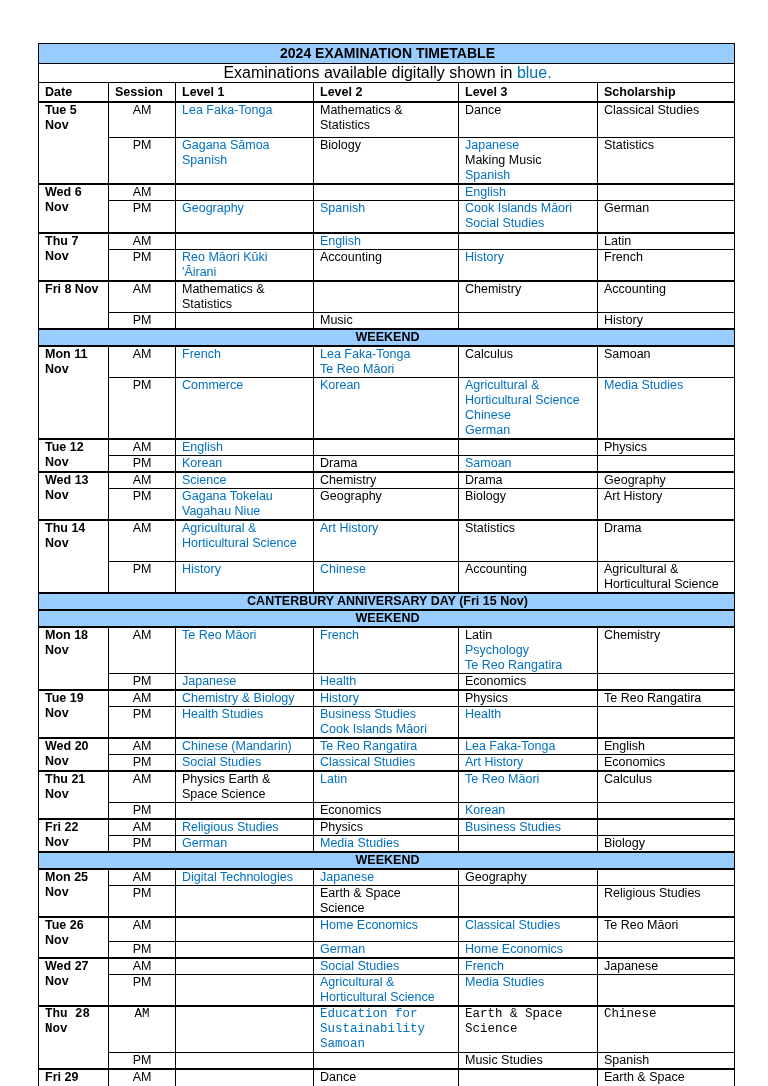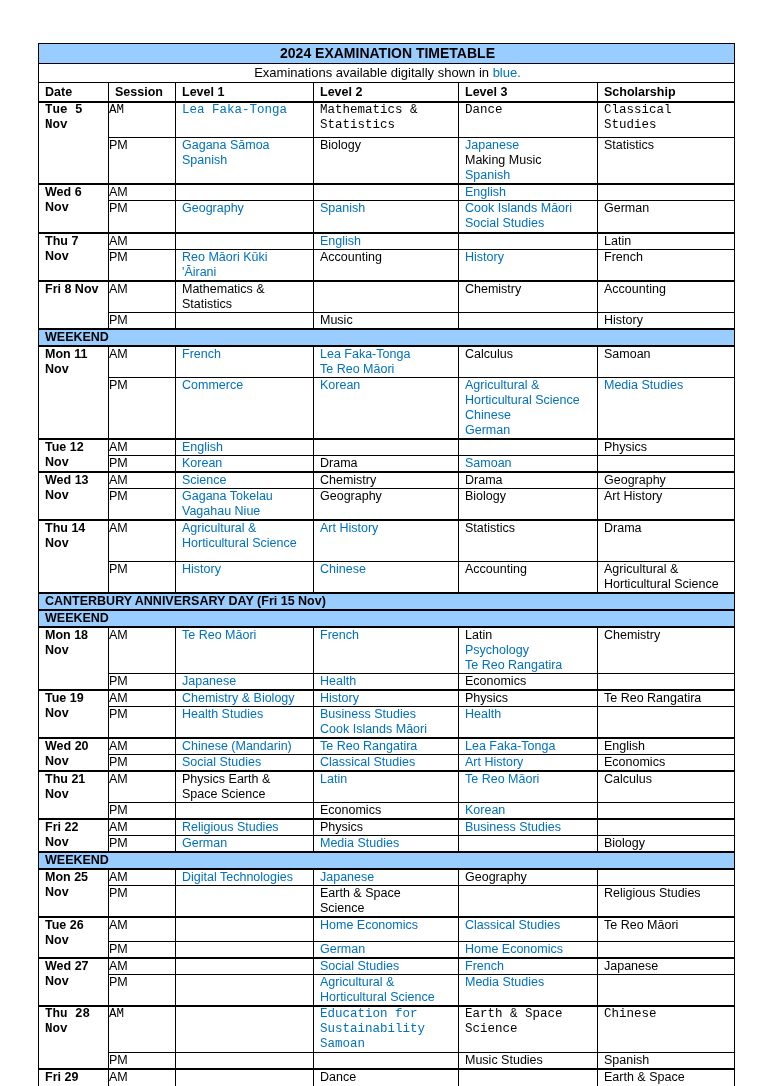--- a/index.html
+++ b/index.html
@@ -4,25 +4,25 @@
 <style>
   html, body { margin: 0; padding: 0; background: #ffffff; }
   body { width: 768px; height: 1086px; position: relative; overflow: hidden;
          font-family: "Liberation Sans", sans-serif; color: #000; }
   #sheet { position: absolute; left: 38px; top: 43px; }
   table { border-collapse: collapse; table-layout: fixed; width: 696px; }
   td, th { border: 1px solid #000; padding: 0 4px 0 6px; vertical-align: top;
            font-size: 12.5px; line-height: 15px; font-weight: normal; text-align: left; }
   .title td { background: #99ccff; text-align: center; font-weight: bold; font-size: 14px;
               height: 19px; line-height: 19px; border: 1.5px solid #000; }
-  .subtitle td { text-align: center; height: 18px; line-height: 18px; font-size: 13px; }
+  .subtitle td { text-align: center; height: 18px; line-height: 18px; font-size: 16px; }
   .hdr th { font-weight: bold; height: 18px; line-height: 18px; }
-  .band td { background: #99ccff; text-align: left; font-weight: bold; height: 15px; line-height: 15px; }
+  .band td { background: #99ccff; text-align: center; font-weight: bold; height: 15px; line-height: 15px; }
   .date { font-weight: bold; }
-  .sess { text-align: left; padding: 0; }
+  .sess { text-align: center; padding: 0; }
   .blue { color: #0070c0; }
   tr.grp-start td { border-top: 2px solid #000; }
   .line { display: block; }
 </style>
 </head>
 <body>
 
 <div id="sheet">
   <table>
     <colgroup>
@@ -41,21 +41,21 @@
         <td colspan="6"><span>Examinations available digitally shown in </span><span class="blue">blue.</span></td>
       </tr>
       <tr class="hdr">
         <th>Date</th>
         <th>Session</th>
         <th>Level 1</th>
         <th>Level 2</th>
         <th>Level 3</th>
         <th>Scholarship</th>
       </tr>
-    <tr class="grp-start" style="height: 35px; font-family: Liberation Mono, monospace;">
+    <tr class="grp-start" style="height: 35px;">
           <td class="date" rowspan="2">
             <span class="line">Tue 5</span>
             <span class="line">Nov</span>
           </td>
           <td class="sess">AM</td>
           <td>
             <span class="line blue">Lea Faka-Tonga</span>
           </td>
           <td>
             <span class="line">Mathematics &amp;</span>

